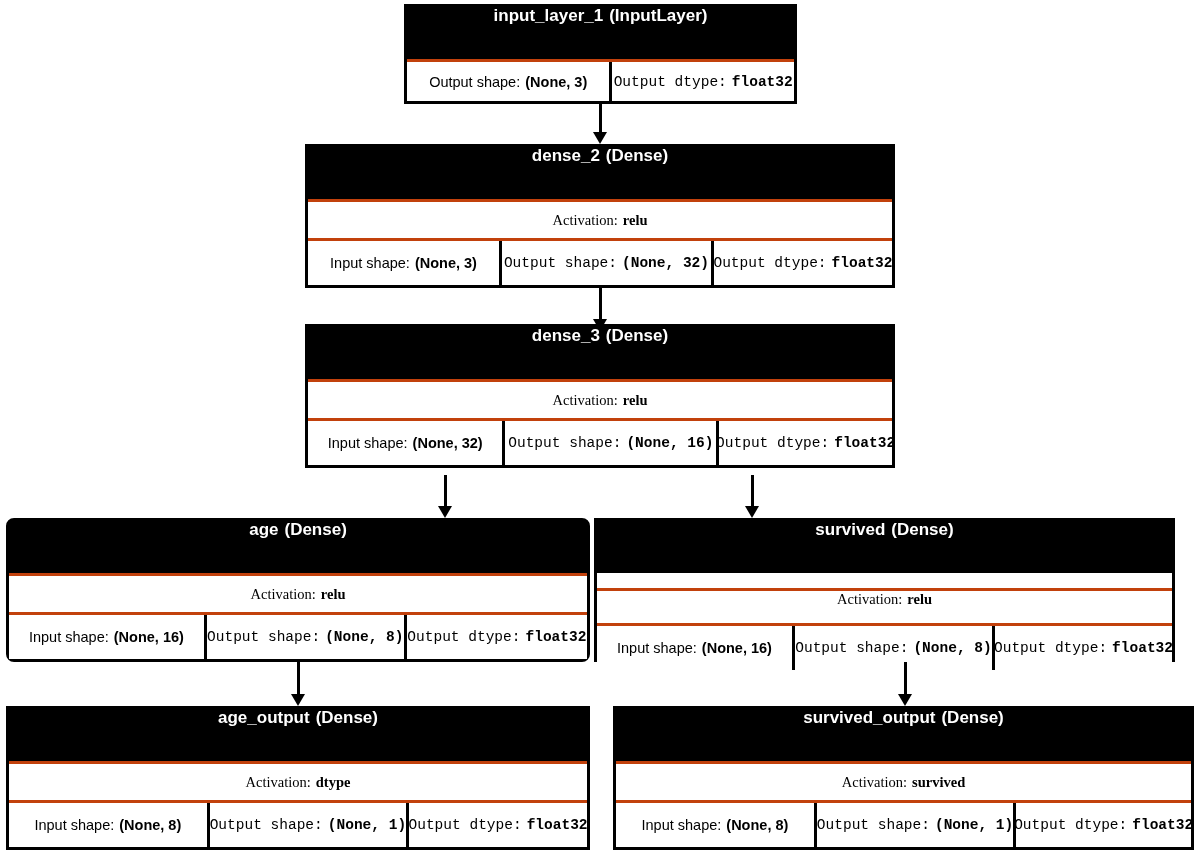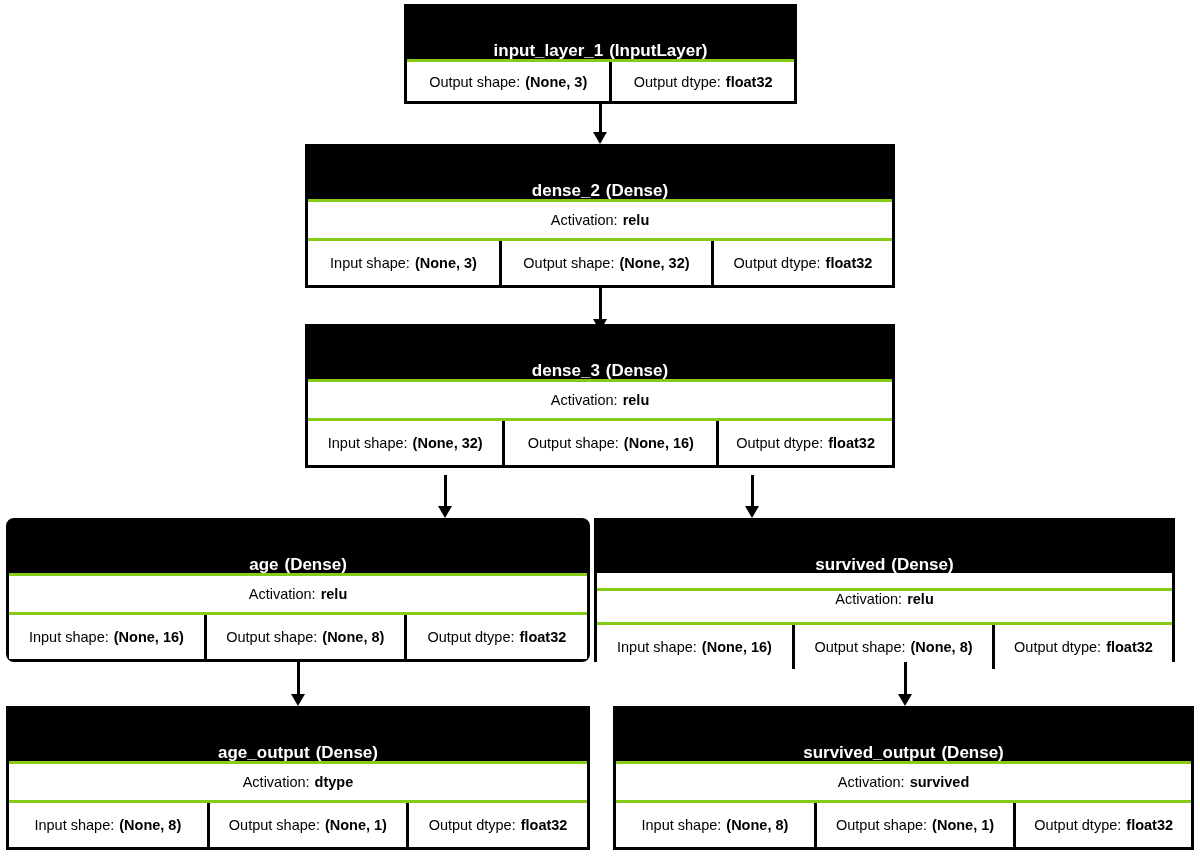--- a/index.html
+++ b/index.html
@@ -29,60 +29,61 @@
     display: flex;
     flex-direction: column;
   }
   .node-title {
     background: #000000;
     color: #ffffff;
     text-align: center;
     font-size: 17px;
     line-height: 1;
     display: flex;
-    align-items: flex-end;
+    align-items: flex-start;
     justify-content: center;
     box-sizing: border-box;
     white-space: nowrap;
   }
   .node-title .nm {
     font-weight: bold;
   }
   .node-title .cls {
     font-weight: bold;
     margin-left: 6px;
   }
 
   .row {
     display: flex;
     box-sizing: border-box;
-    border-top: 3px solid #84cc16;
+    border-top: 3px solid #c2410c;
     background: #ffffff;
   }
   .cell {
     box-sizing: border-box;
     display: flex;
     align-items: center;
     justify-content: center;
     text-align: center;
     font-size: 14.5px;
     color: #000000;
     background: #ffffff;
     white-space: nowrap;
     padding: 0 6px;
     overflow: hidden;
   }
   .cell + .cell {
     border-left: 3px solid #000000;
+    font-family: Liberation Mono, monospace;
   }
   .cell .lbl { font-weight: normal; }
   .cell .val { font-weight: bold; margin-left: 5px; }
 
   
-  .row-activation .cell { flex: 1 1 100%; }
+  .row-activation .cell { flex: 1 1 100%; font-family: Liberation Serif, serif; }
 
   
   .arrow {
     position: absolute;
   }
   .arrow .shaft {
     position: absolute;
     left: 50%;
     top: 0;
     width: 3px;

